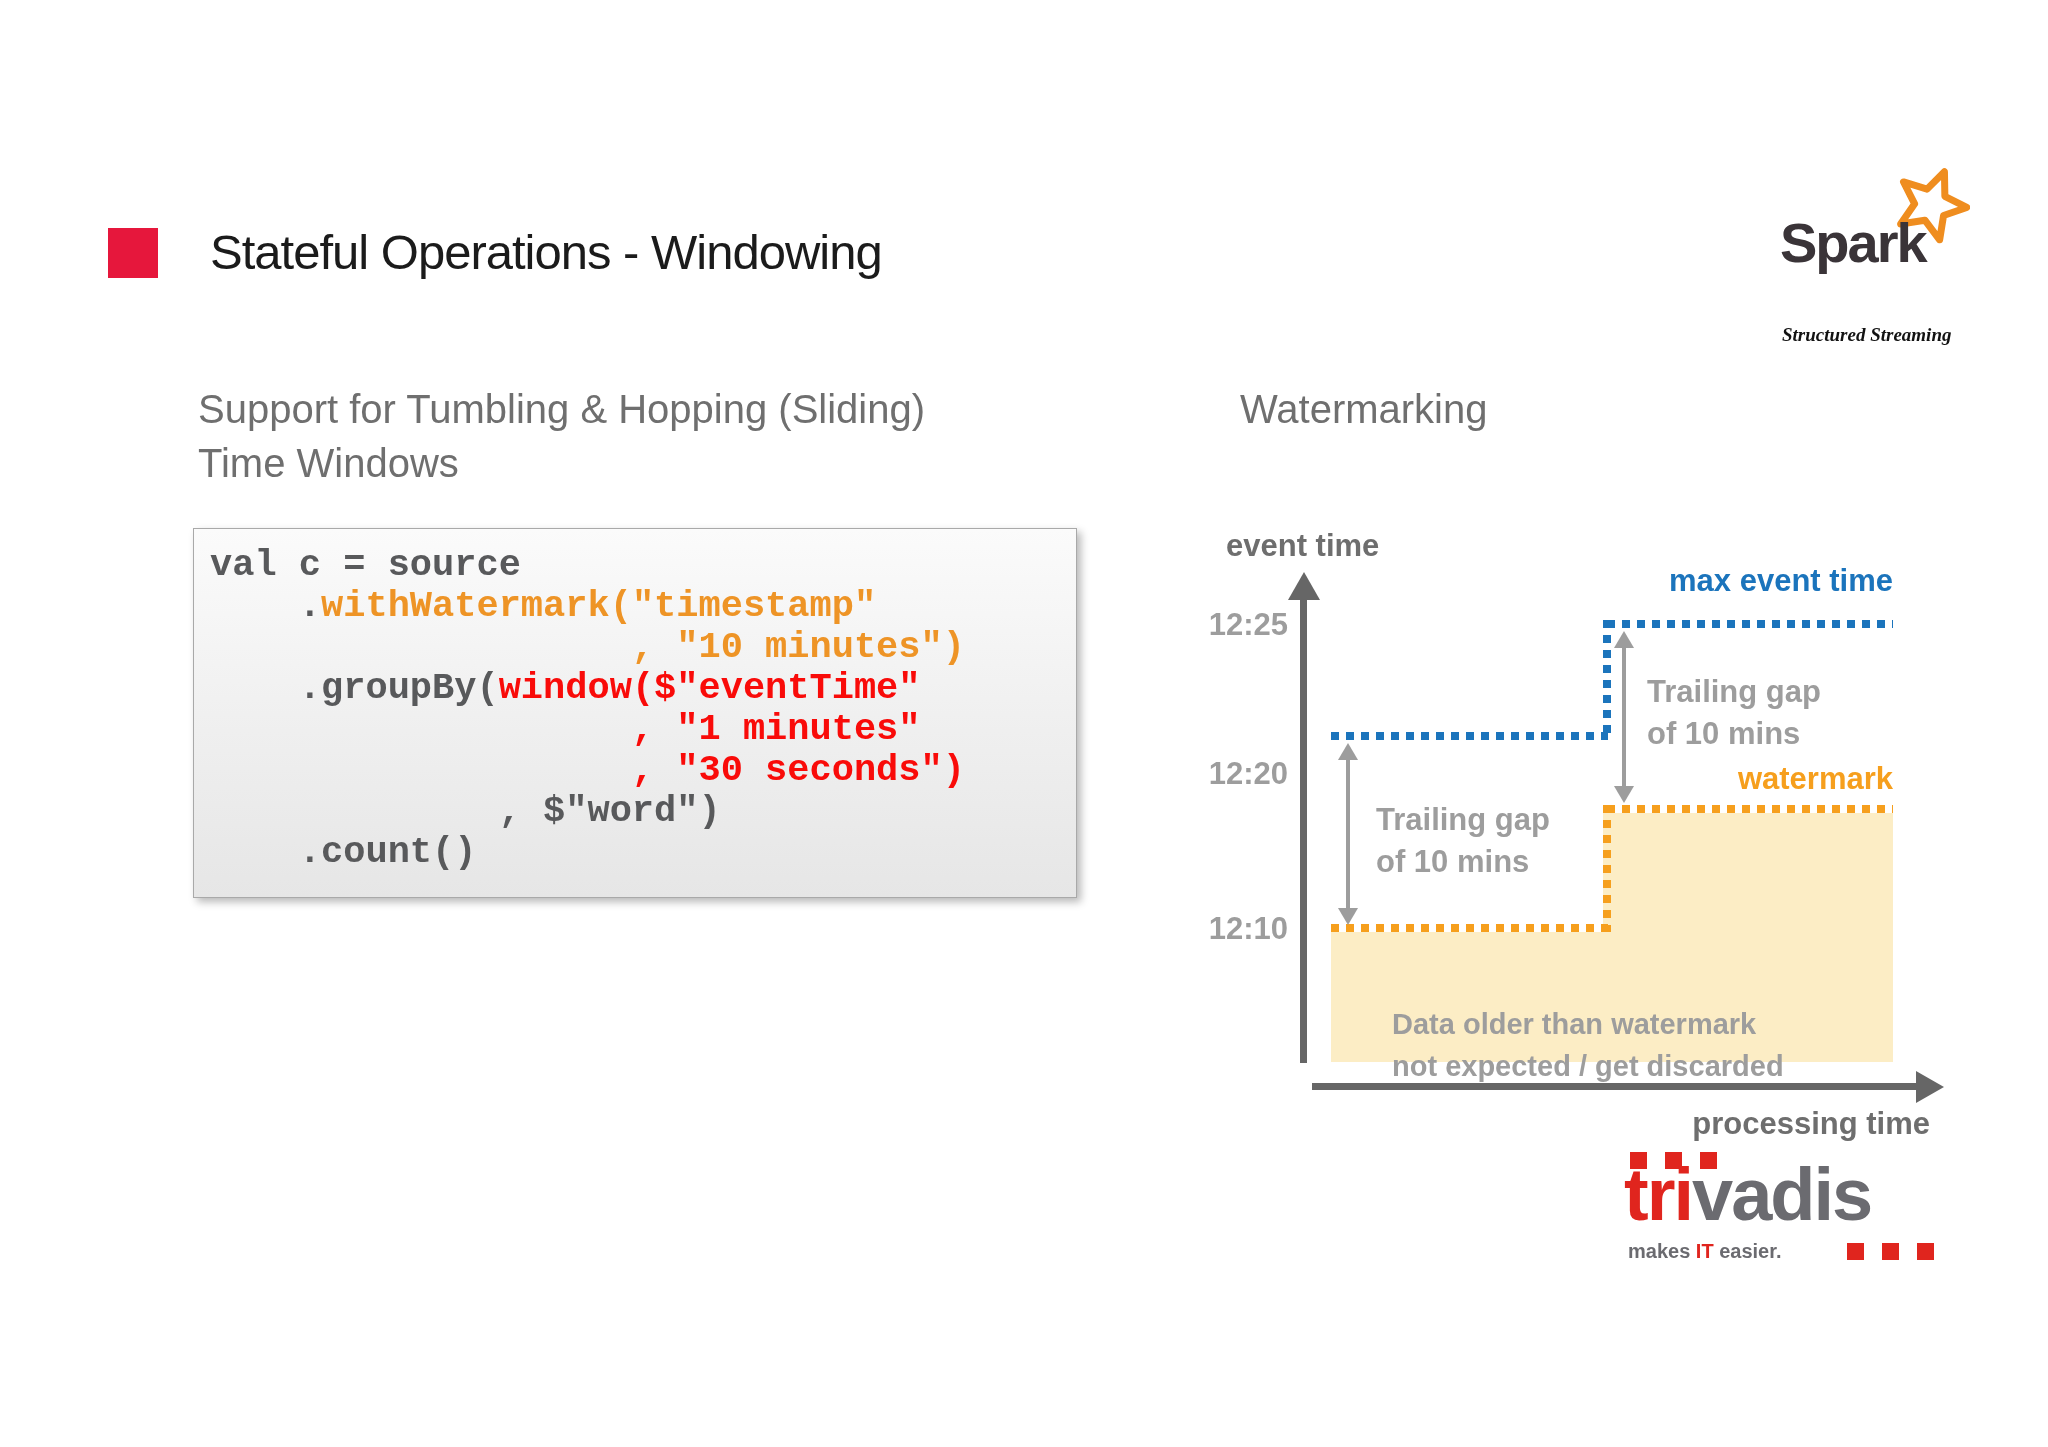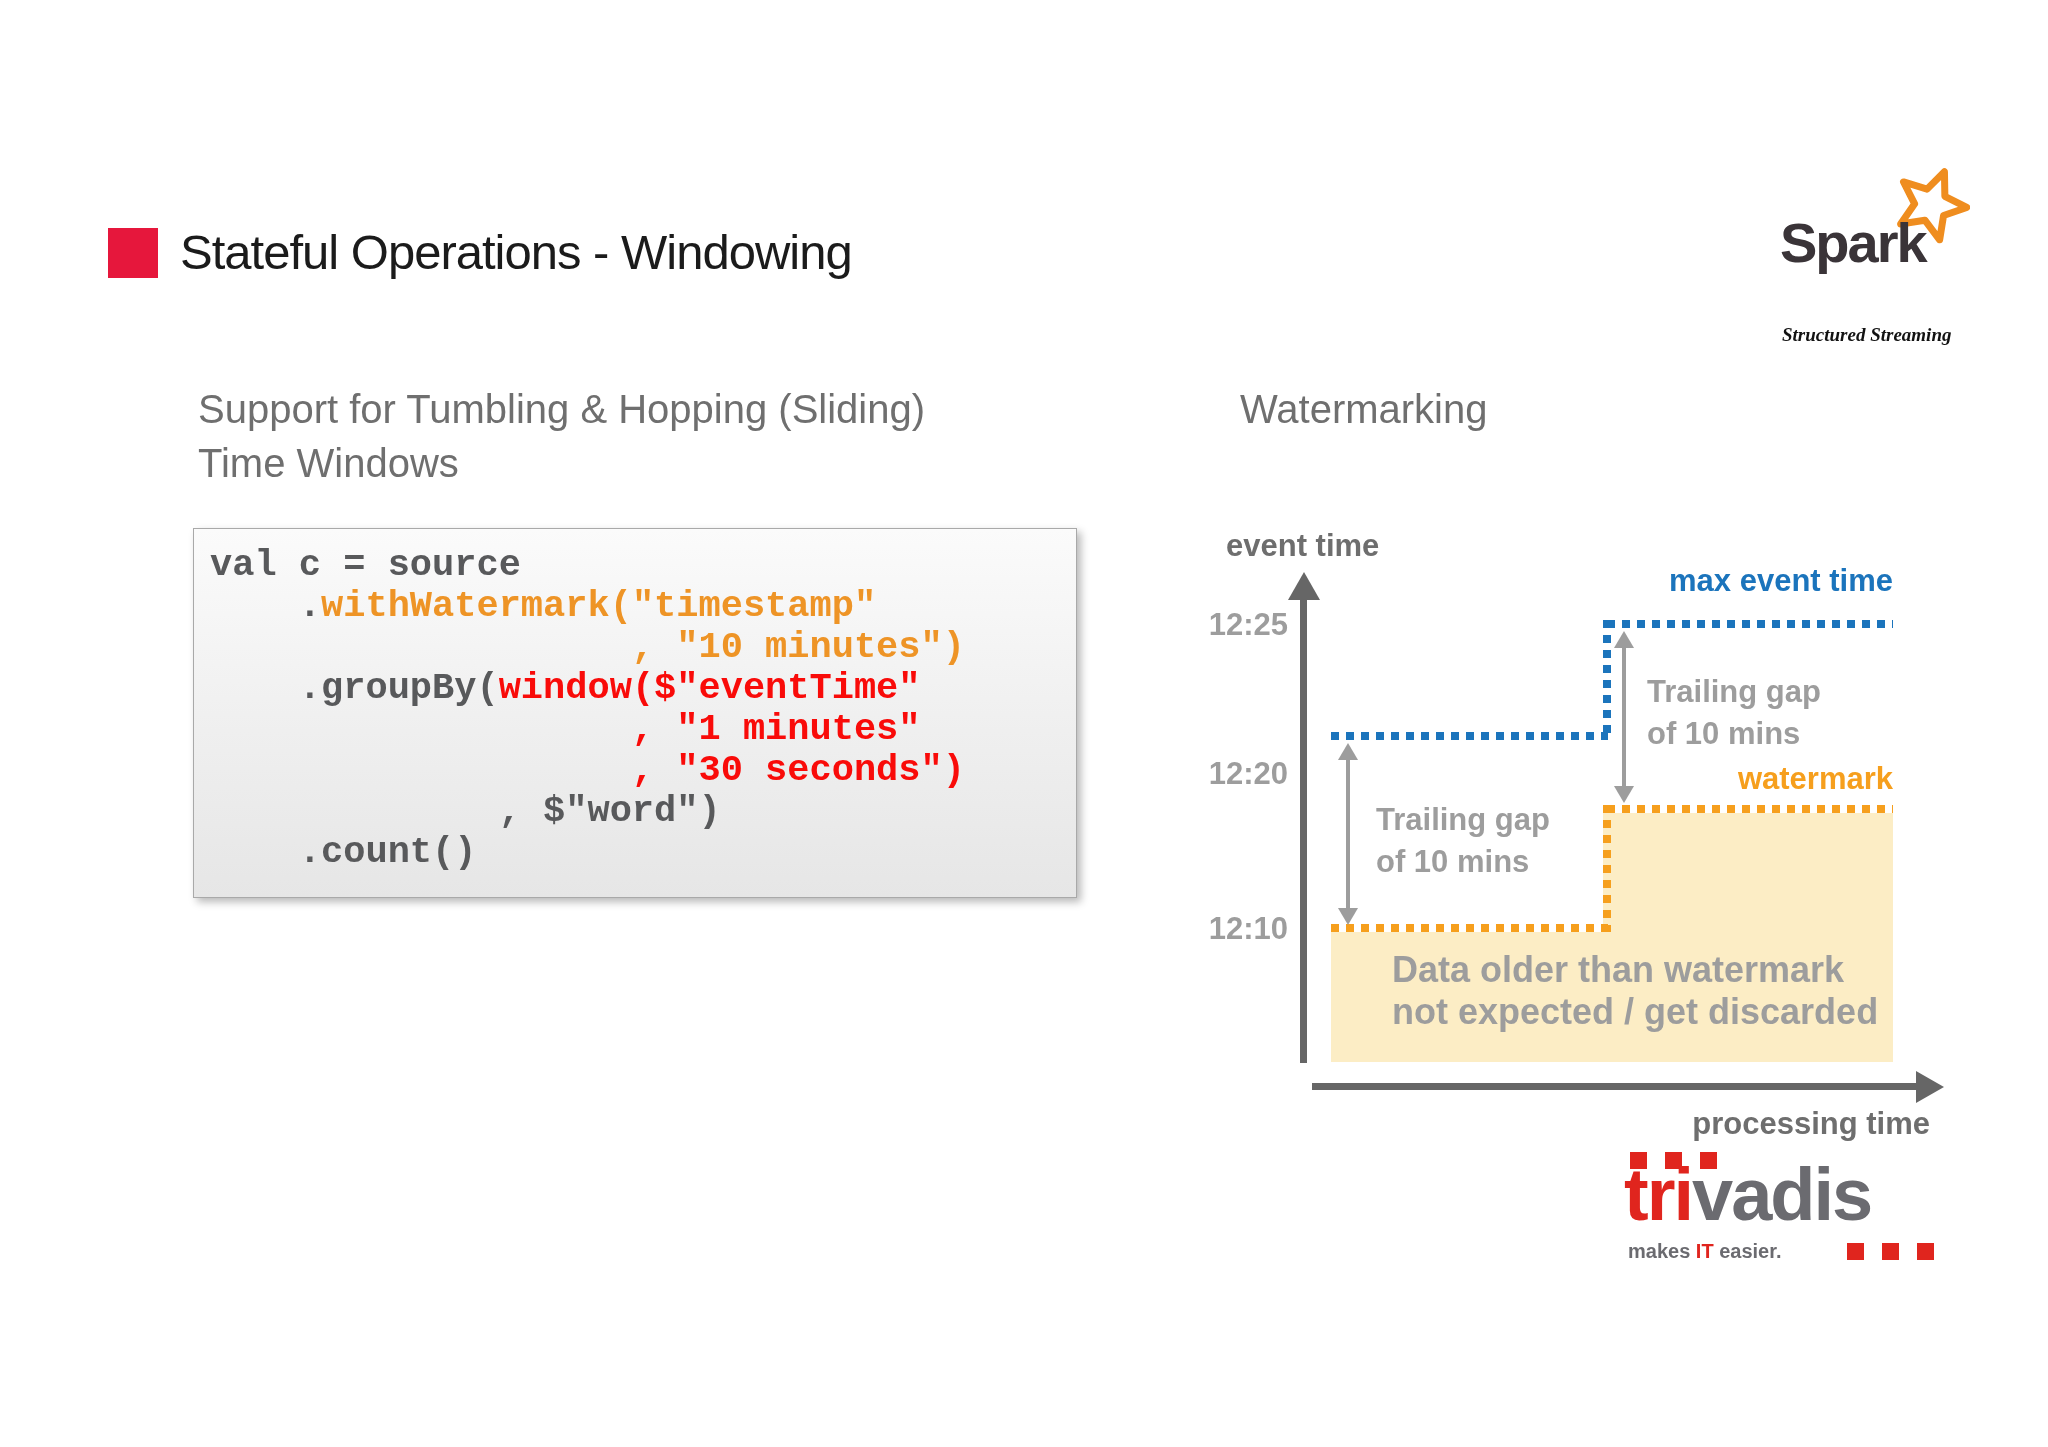--- a/index.html
+++ b/index.html
@@ -4,21 +4,21 @@
 <style>
   html,body{margin:0;padding:0;background:#fff;}
   #slide{
     position:relative;width:2048px;height:1447px;background:#ffffff;
     font-family:"Liberation Sans",sans-serif;overflow:hidden;
   }
   .abs{position:absolute;}
 
   
   #title-bullet{left:108px;top:228px;width:50px;height:50px;background:var(--red-accent);}
-  #page-title{left:180px;top:224px;font-size:49px;color:var(--title-black);letter-spacing:-1px;white-space:nowrap;text-align:right;}
+  #page-title{left:210px;top:224px;font-size:49px;color:var(--title-black);letter-spacing:-1px;white-space:nowrap;text-align:right;}
 
   
   #spark-logo{left:1780px;top:148px;width:200px;height:165px;}
   #spark-star{position:absolute;left:112px;top:18px;width:78px;height:78px;}
   #spark-word{position:absolute;left:0;top:62px;font-size:56px;font-weight:bold;color:var(--spark-dark);letter-spacing:-2px;}
   #spark-sub{position:absolute;left:2px;top:128px;font-family:"Liberation Serif",serif;font-style:italic;font-weight:bold;font-size:19px;color:#121212;white-space:nowrap;margin-top:48px;}
 
   
   .section-heading{font-size:40px;color:var(--heading-gray);line-height:54px;white-space:nowrap;}
   #left-heading{left:198px;top:382px;}
@@ -55,21 +55,21 @@
   .varrow:before{content:"";position:absolute;left:-8px;top:-16px;border-left:10px solid transparent;border-right:10px solid transparent;border-bottom:17px solid var(--muted-gray);}
   .varrow:after{content:"";position:absolute;left:-8px;bottom:-16px;border-left:10px solid transparent;border-right:10px solid transparent;border-top:17px solid var(--muted-gray);}
   #gap-arrow-left{left:1346px;top:759px;height:150px;}
   #gap-arrow-right{left:1622px;top:647px;height:140px;}
   #max-event-label{left:1590px;top:563px;width:303px;text-align:right;color:var(--blue);}
   #watermark-label{left:1590px;top:761px;width:303px;text-align:right;color:var(--orange);}
   #proc-label{left:1600px;top:1106px;width:330px;text-align:right;}
   #event-label{left:1226px;top:528px;}
   #gap-left-text{left:1376px;top:799px;}
   #gap-right-text{left:1647px;top:671px;}
-  #discard-note{left:1392px;top:949px;font-size:36px;}
+  #discard-note{left:1392px;top:1003px;font-size:29px;}
 
   
   #trivadis{left:1618px;top:1148px;width:340px;height:130px;}
   .tv-dot{position:absolute;width:17px;height:17px;background:var(--trivadis-red);}
   #tv-word{position:absolute;left:6px;top:10px;font-size:74px;font-weight:bold;line-height:74px;letter-spacing:-2px;}
   #tv-word .t-red{color:var(--trivadis-red);}
   #tv-word .t-gray{color:var(--trivadis-gray);text-align:center;}
   #tv-tagline{position:absolute;left:10px;top:92px;font-size:20px;font-weight:bold;color:var(--trivadis-gray);white-space:nowrap;}
   #tv-tagline .t-red{color:var(--trivadis-red);}
 </style>

